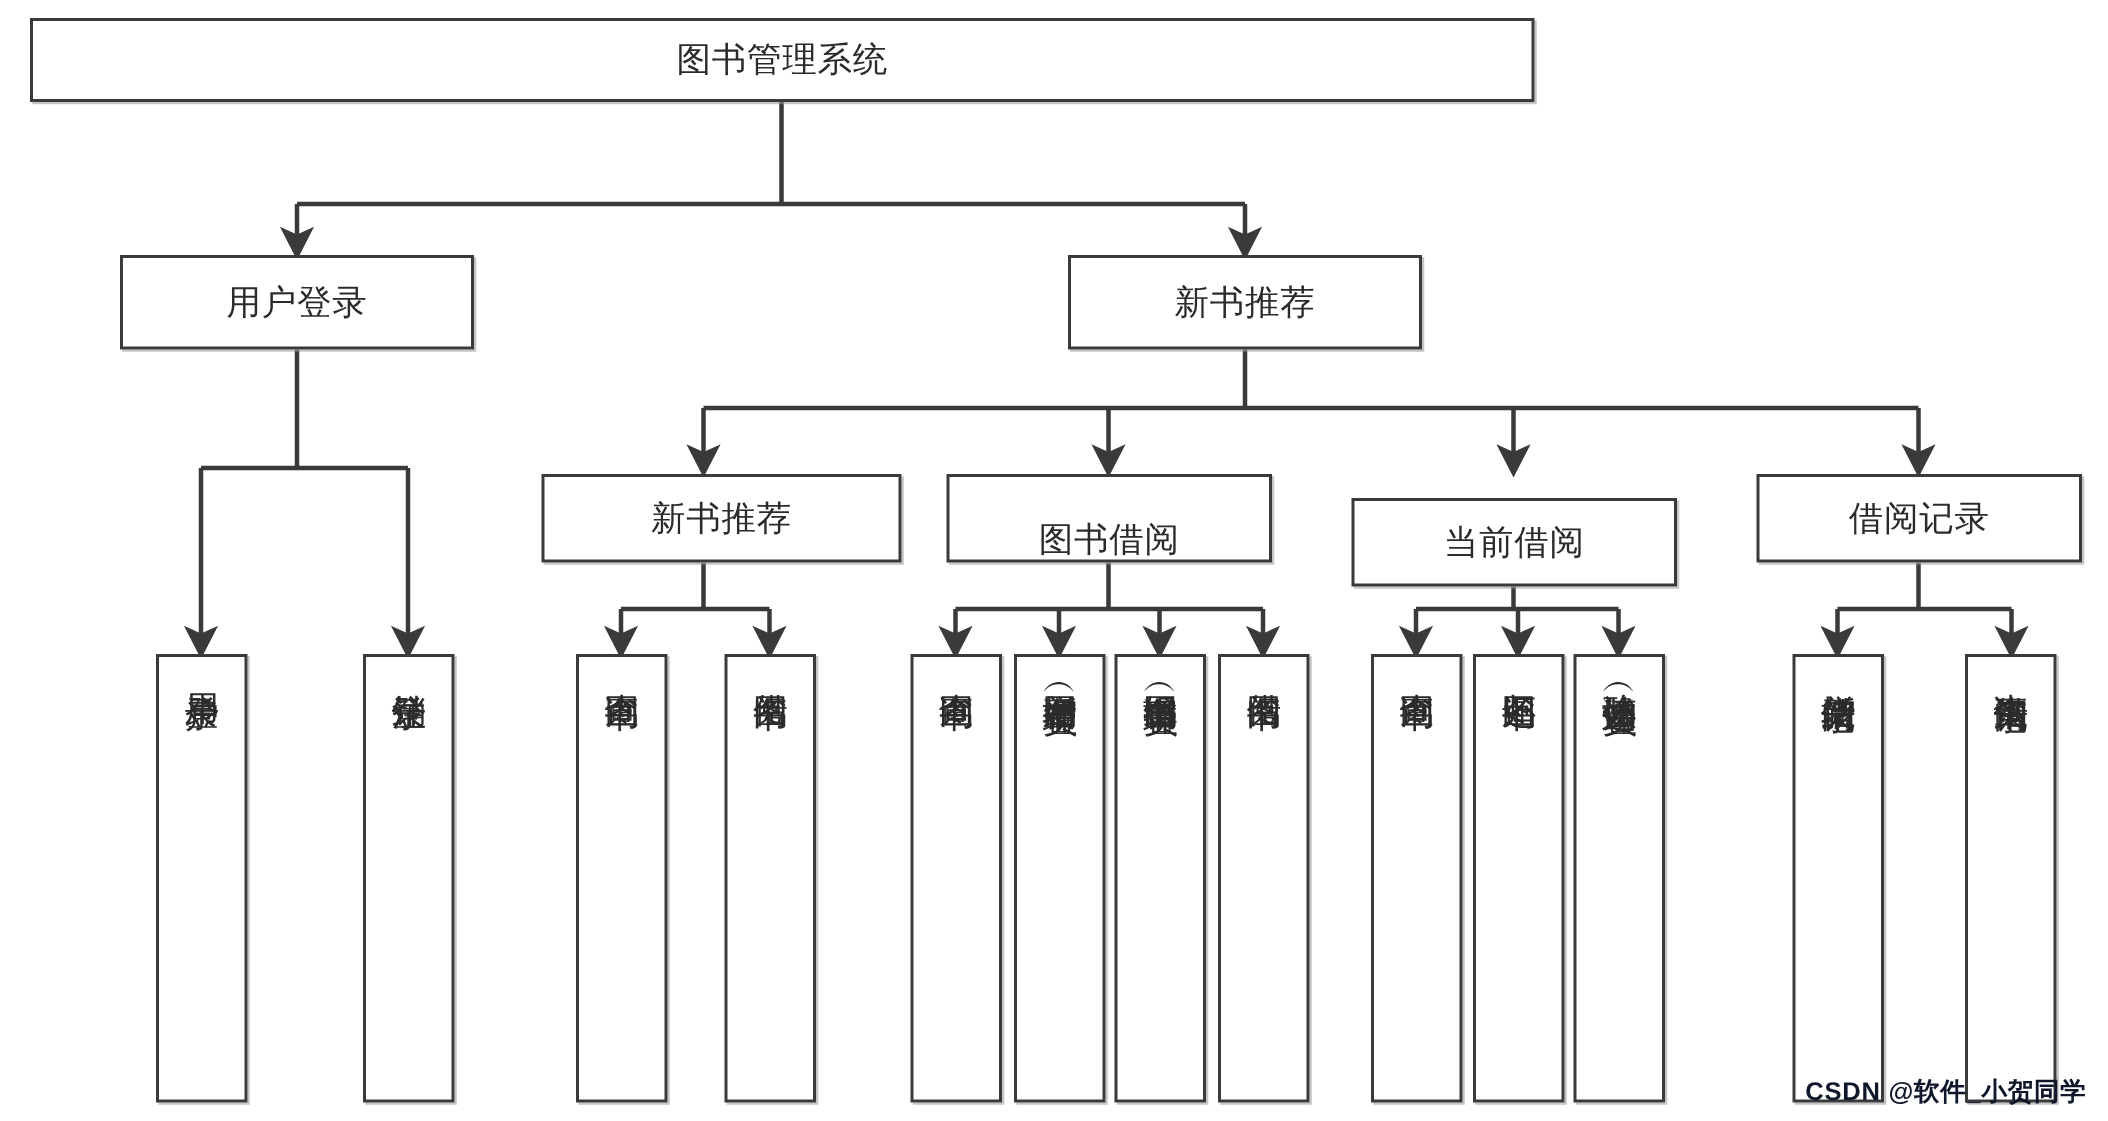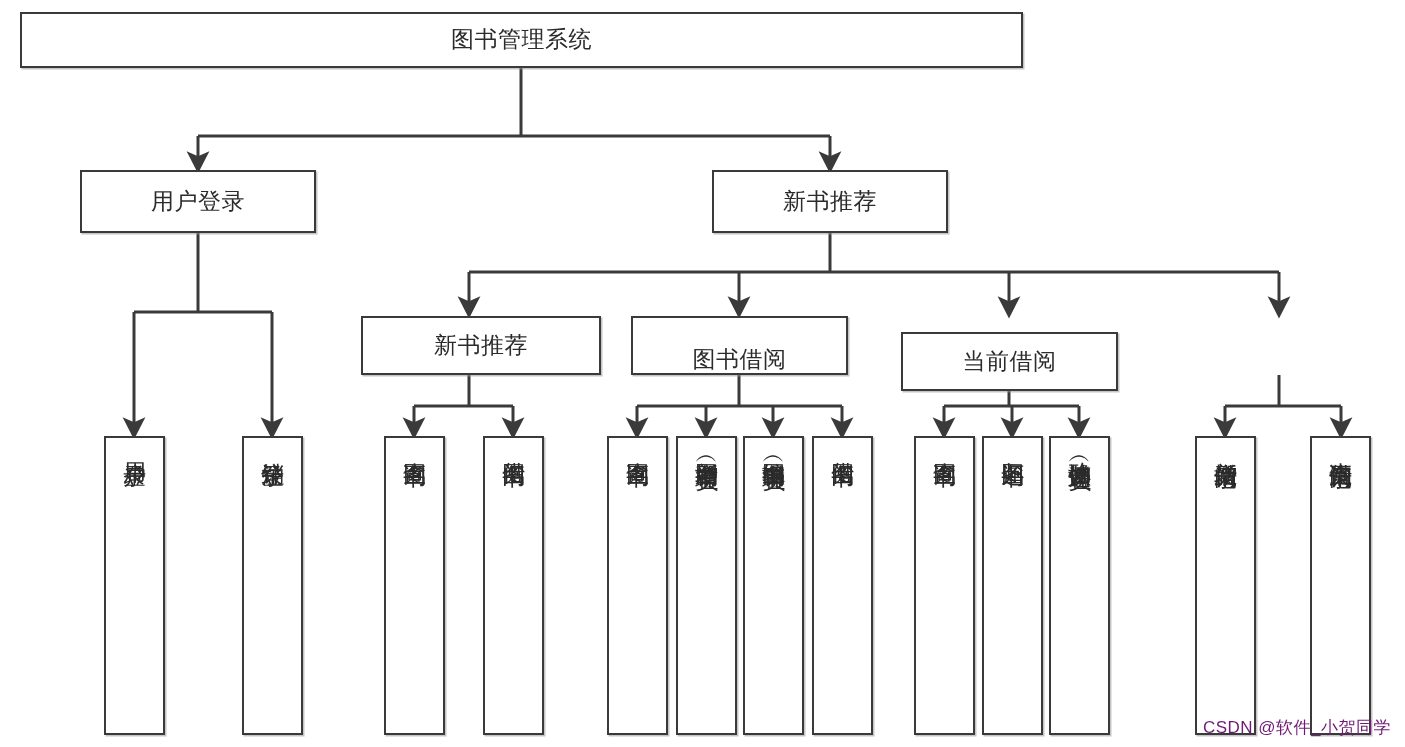--- a/index.html
+++ b/index.html
@@ -56,24 +56,25 @@
     font-size: 23px;
     line-height: 1.02;
     letter-spacing: 1px;
     white-space: nowrap;
   }
   #watermark {
     position: absolute;
     right: 14px;
     bottom: 8px;
     font-size: 17px;
-    color: #701a75;
+    color: #0f172a;
     letter-spacing: 0.5px;
     white-space: nowrap;
     user-select: none;
+    font-weight: bold;
   }
 </style>
 </head>
 <body>
 
 <div id="diagram-root">
 
   <svg class="edges" viewBox="0 0 1405 747" xmlns="http://www.w3.org/2000/svg">
     <defs>
       <marker id="arrow" markerWidth="9" markerHeight="9" refX="4.2" refY="4.4" orient="auto" markerUnits="strokeWidth">
@@ -137,20 +138,23 @@
 
   <div class="node" style="left:361px; top:316px; width:240px; height:59px;justify-content:center;">
     <span class="lbl">新书推荐</span>
   </div>
   <div class="node" style="left:631px; top:316px; width:217px; height:59px;align-items:flex-end;">
     <span class="lbl">图书借阅</span>
   </div>
   <div class="node" style="left:901px; top:332px; width:217px; height:59px;">
     <span class="lbl">当前借阅</span>
   </div>
+  <div class="node" style="left:1171px; top:316px; width:217px; height:59px;">
+    <span class="lbl">借阅记录</span>
+  </div>
 
   <div class="node vertical" style="left:104px; top:436px; width:61px; height:299px;">
     <span class="lbl">用户登录</span>
   </div>
   <div class="node vertical" style="left:242px; top:436px; width:61px; height:299px;">
     <span class="lbl">注销登录</span>
   </div>
 
   <div class="node vertical" style="left:384px; top:436px; width:61px; height:299px;">
     <span class="lbl">查询图书</span>

